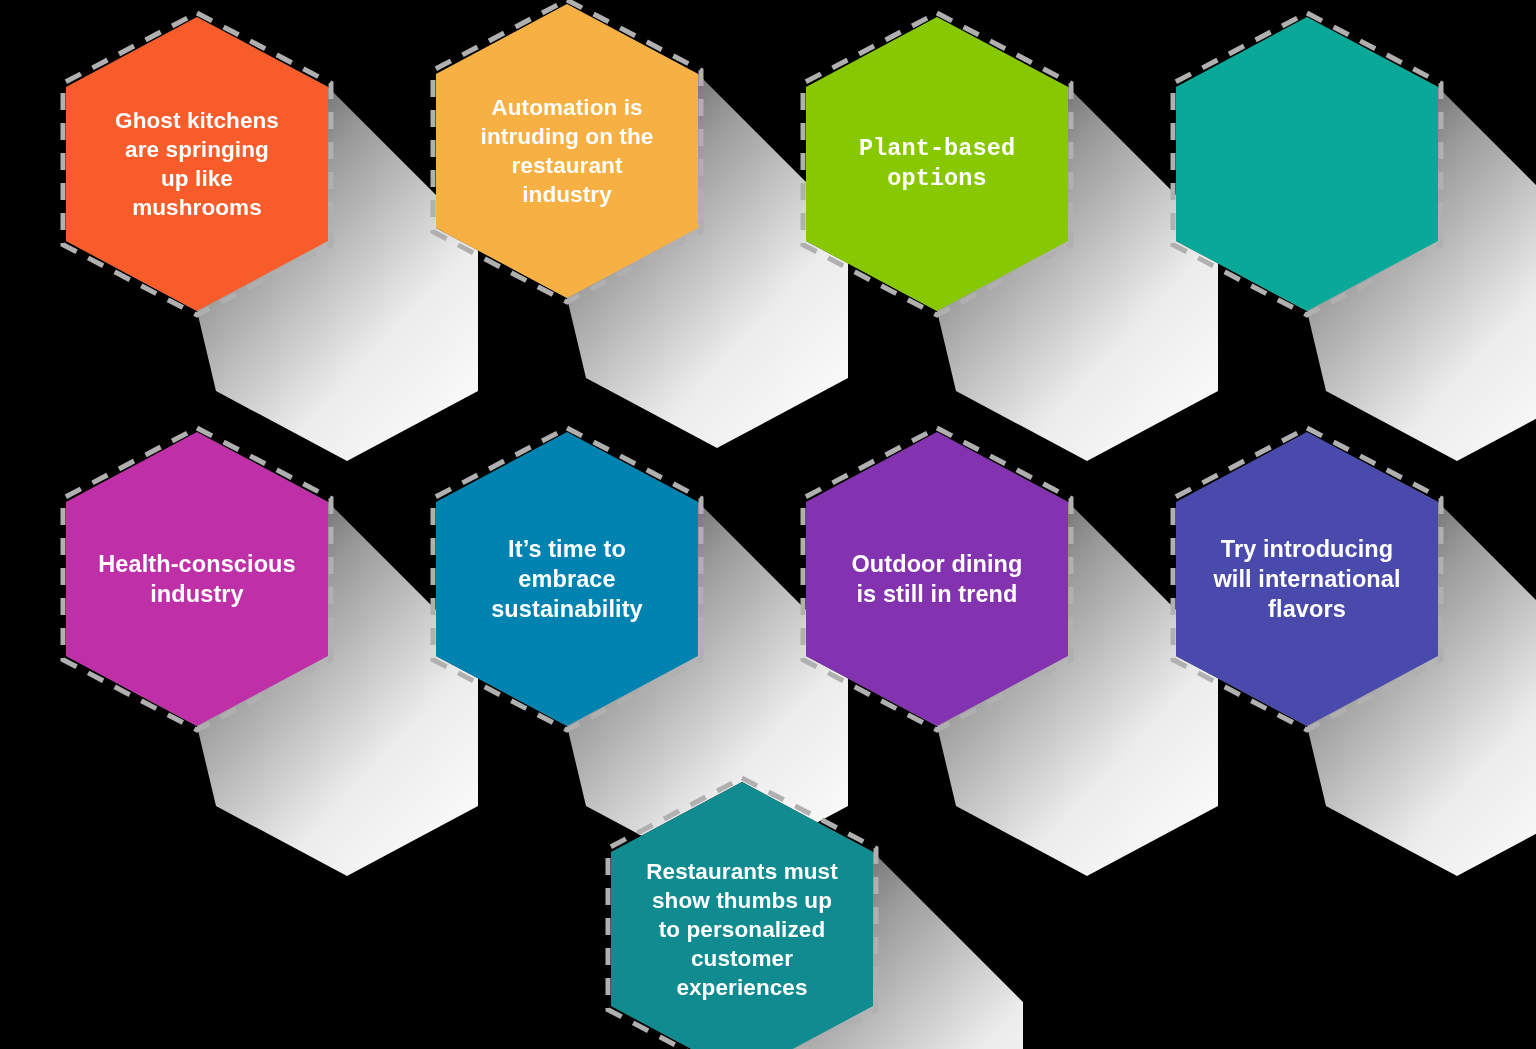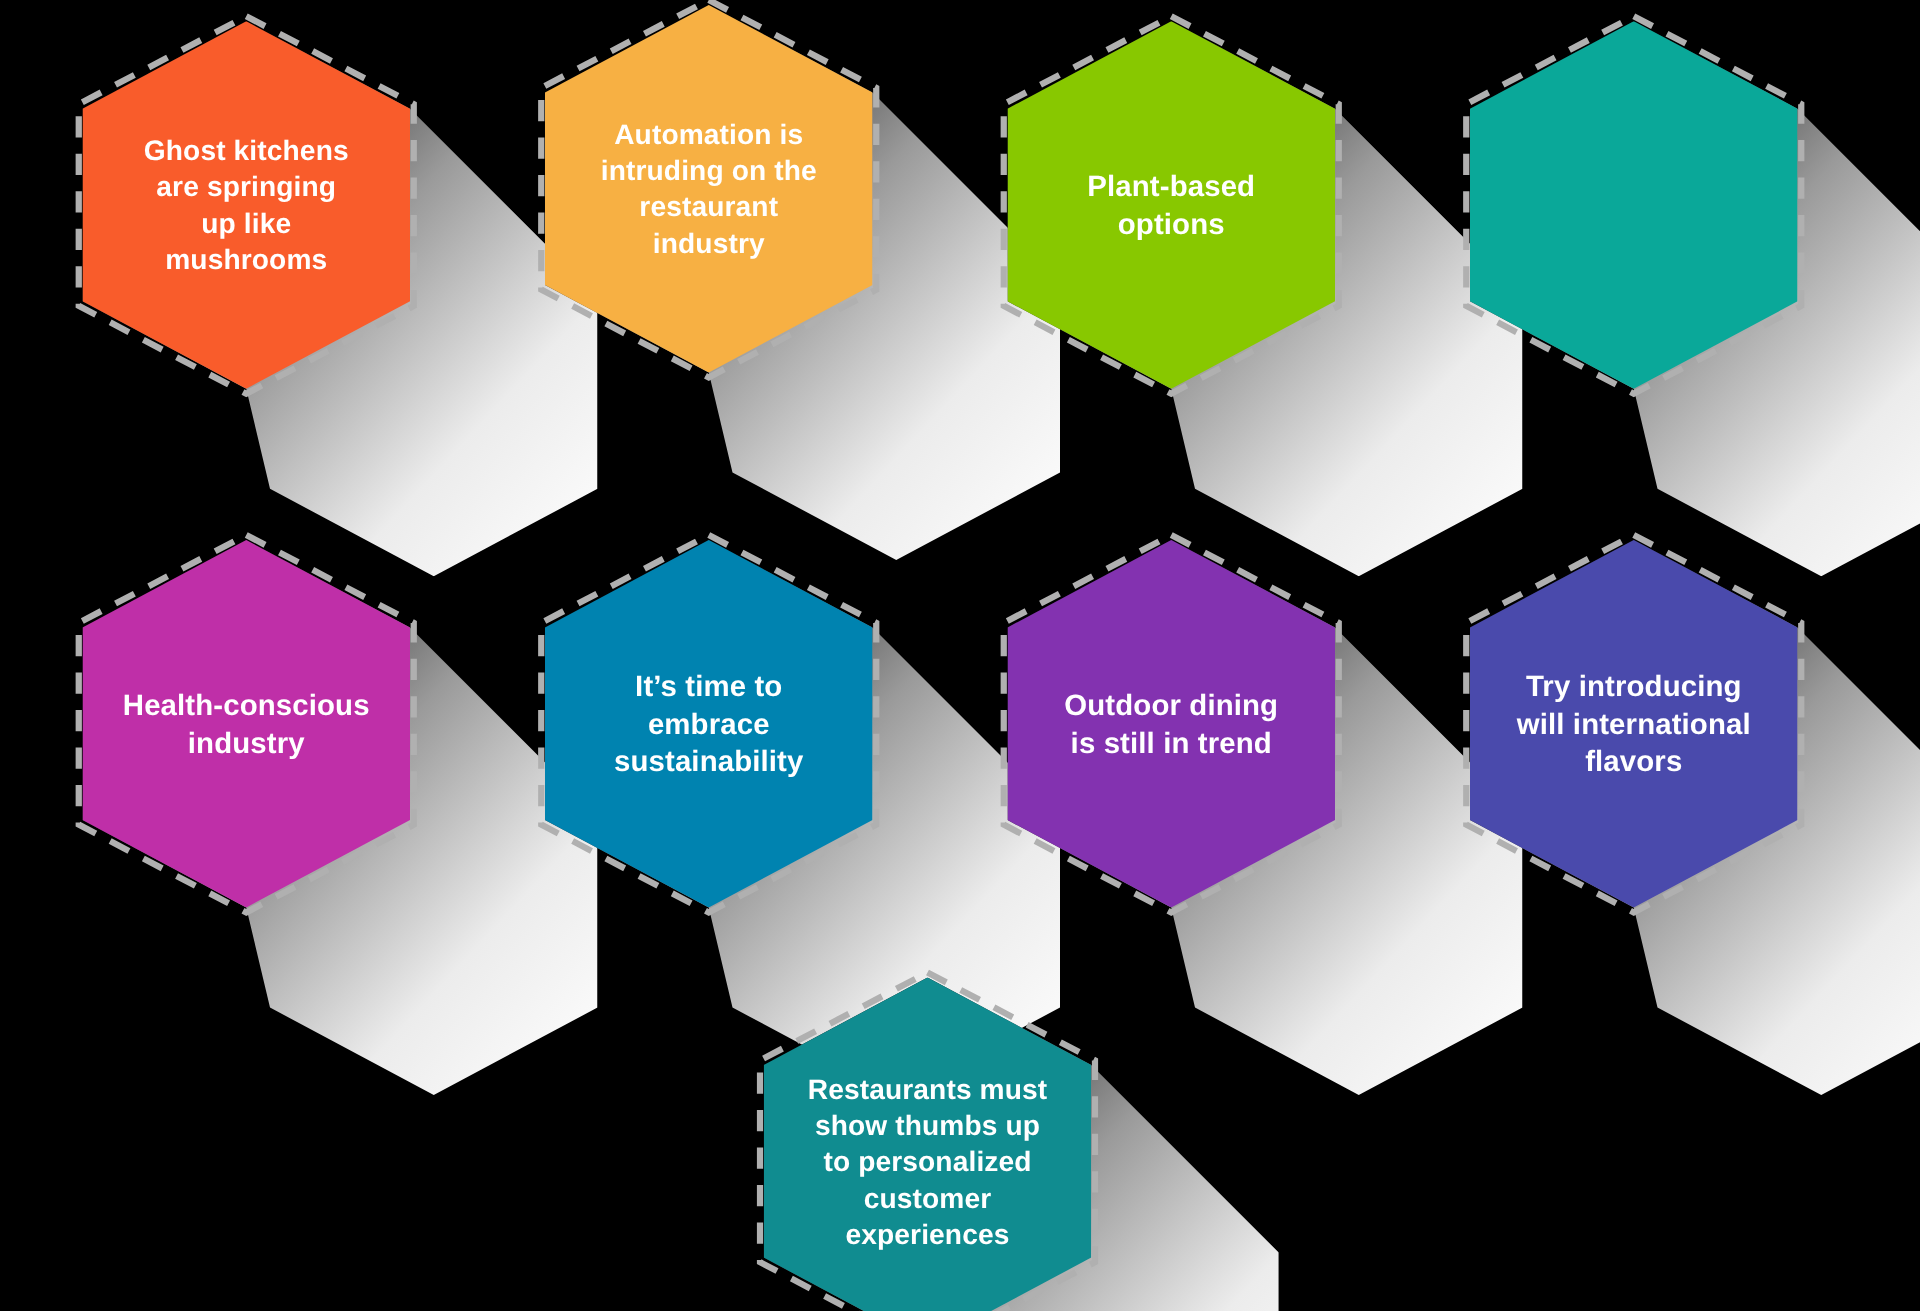--- a/index.html
+++ b/index.html
@@ -134,21 +134,21 @@
         <polygon points="137.00,3.00 271.00,73.30 271.00,234.70 137.00,305.00 3.00,234.70 3.00,73.30" fill="none" stroke="#B0B0B0" stroke-width="5" stroke-dasharray="17 13" stroke-linecap="butt"></polygon>
       </svg>
       <svg class="hex-fill" width="262" height="294" viewBox="0 0 262 294">
         <polygon points="131.00,0.00 262.00,69.97 262.00,224.03 131.00,294.00 0.00,224.03 0.00,69.97" fill="#F7B043"></polygon>
       </svg>
       <div class="hex-label sm">Automation is
 intruding on the
 restaurant
 industry</div>
     </div>
-    <div class="hex-cell" style="left: 806px; top: 17px;">
+    <div class="hex-cell" style="left: 806px; top: 17px; font-family: Liberation Mono, monospace;">
       <svg class="hex-shadow" width="412" height="444" viewBox="0 0 412 444" style="width: 412px; height: 444px;">
         <defs>
           <linearGradient id="lsg-2" x1="0" y1="0" x2="1" y2="1">
             <stop offset="0%" stop-color="#000000" stop-opacity="1"></stop>
             <stop offset="18%" stop-color="#1a1a1a" stop-opacity="1"></stop>
             <stop offset="48%" stop-color="#9a9a9a" stop-opacity="1"></stop>
             <stop offset="75%" stop-color="#ececec" stop-opacity="1"></stop>
             <stop offset="100%" stop-color="#ffffff" stop-opacity="1"></stop>
           </linearGradient>
         </defs>

